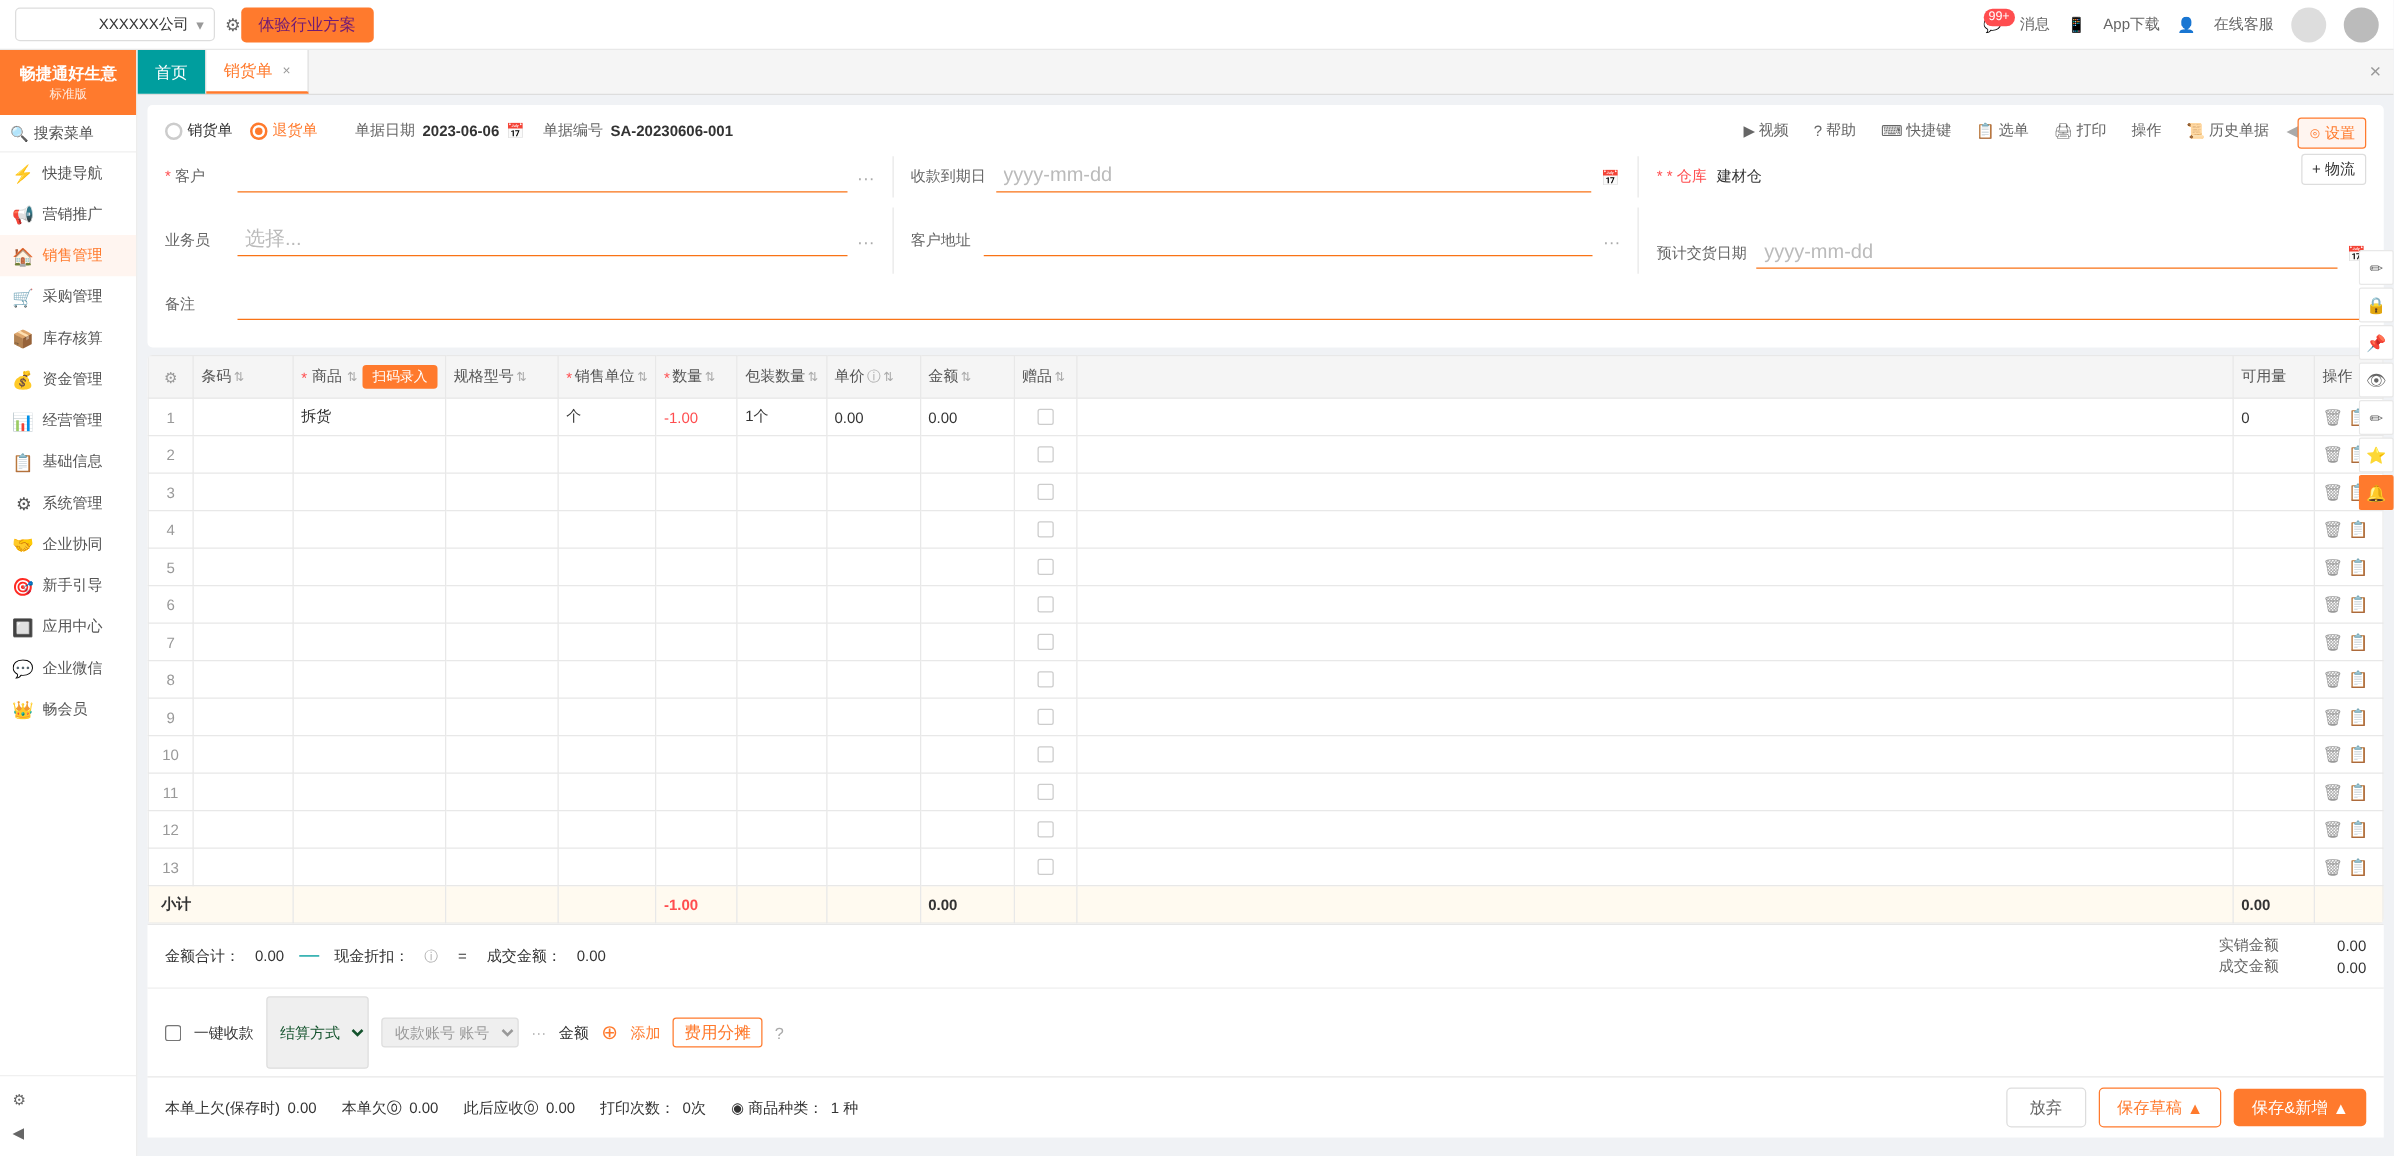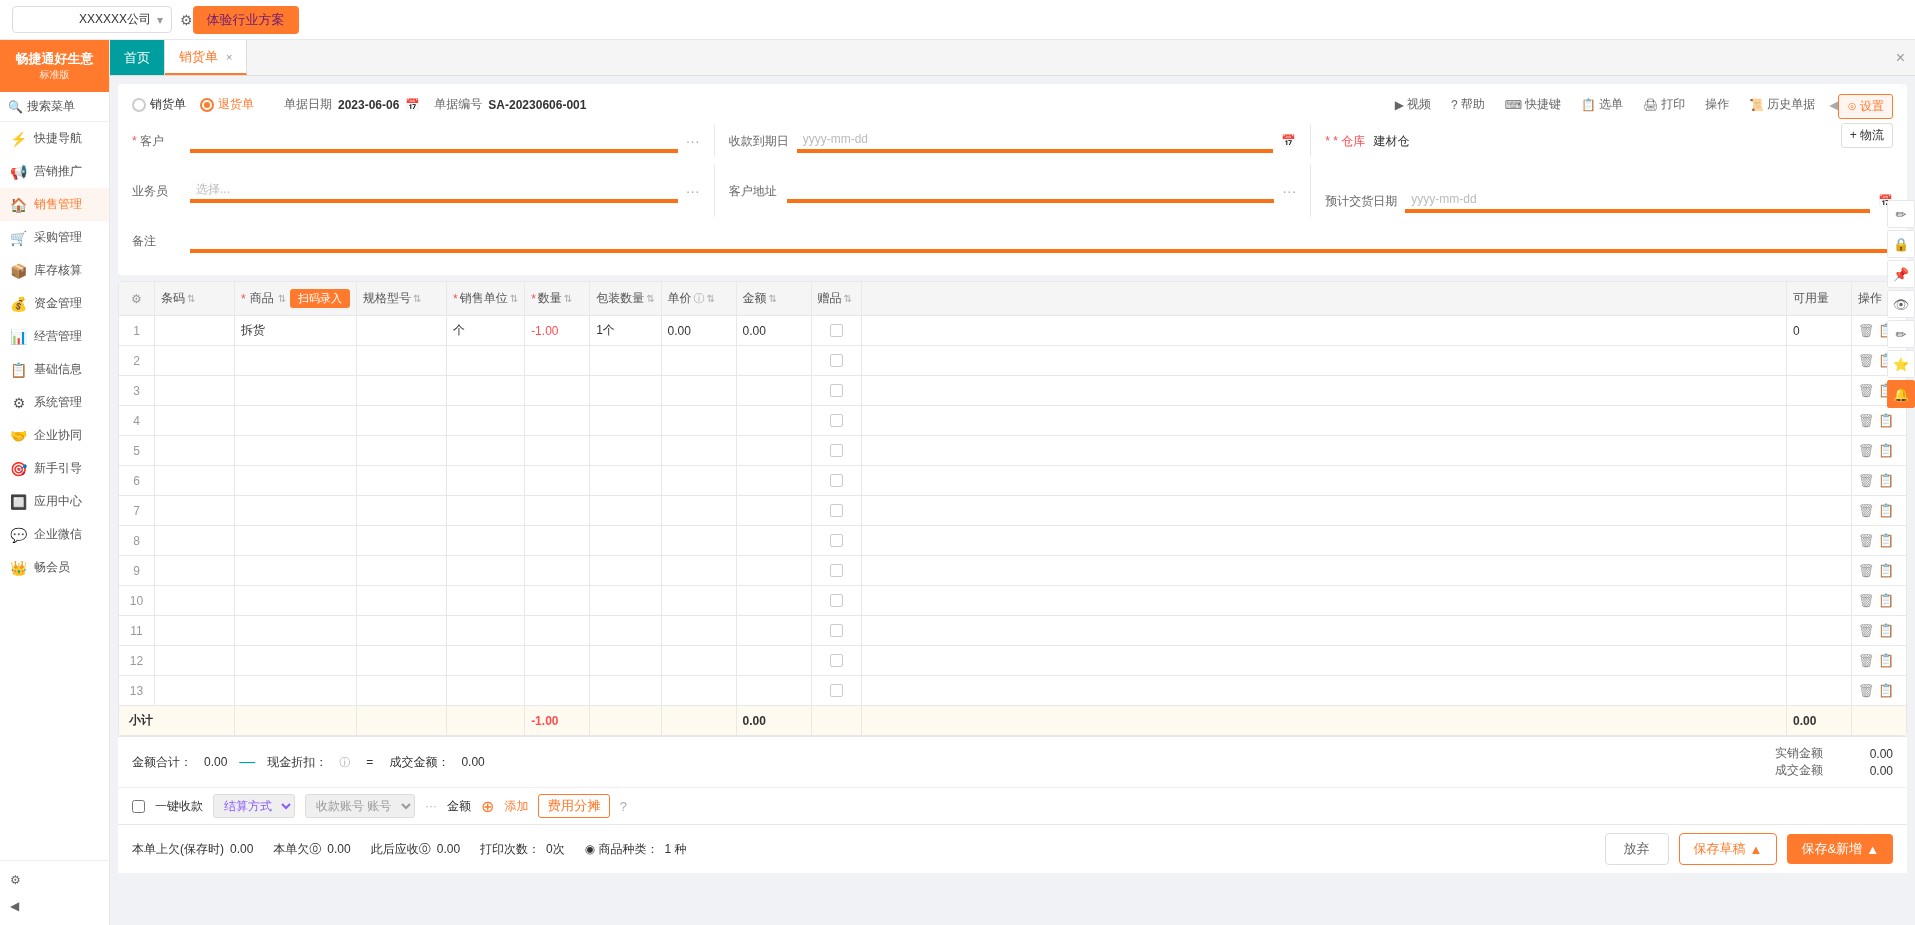--- a/index.html
+++ b/index.html
@@ -53,21 +53,21 @@
     .form-actions-top { margin-left: auto; display: flex; align-items: center; gap: 8px; font-size: 12px; color: #666; }
     .fa-btn { display: flex; align-items: center; gap: 3px; cursor: pointer; padding: 2px 6px; border-radius: 3px; }
     .btn-setting { background: #fff5f0; color: #ff7a2d; border: 1px solid #ff7a2d; border-radius: 3px; padding: 3px 8px; cursor: pointer; font-size: 12px; }
     .btn-logistics { background: #fff; color: #333; border: 1px solid #ddd; border-radius: 3px; padding: 3px 8px; cursor: pointer; font-size: 12px; }
 
     
     .fields-row { display: flex; gap: 0; margin-bottom: 8px; }
     .field-group { display: flex; align-items: center; gap: 8px; flex: 1; padding: 4px 0; }
     .field-label { color: #666; font-size: 12px; white-space: nowrap; min-width: 50px; }
     .field-label.required::before { content: '* '; color: #ff4d4f; }
-    .field-input { flex: 1; border: none; border-bottom: 4px solid #f97316; padding: 3px 6px; font-size: 12px; color: #000000; outline: none; background: transparent; }
+    .field-input { flex: 1; border: none; border-bottom: 1px solid #f97316; padding: 3px 6px; font-size: 16px; color: #000000; outline: none; background: transparent; }
     .field-input::placeholder { color: #bbb; }
     .field-dots { color: #aaa; font-size: 14px; cursor: pointer; }
     .field-icon { color: #aaa; cursor: pointer; }
     .divider-v { width: 1px; background: #e8e8e8; margin: 0 14px; }
 
     
     .table-card { background: #fff; border-radius: 4px; overflow: hidden; }
     table { width: 100%; border-collapse: collapse; font-size: 12px; }
     thead tr { background: #f5f5f5; }
     thead th { padding: 7px 6px; text-align: left; border: 1px solid #e8e8e8; font-weight: normal; color: #555; white-space: nowrap; }
@@ -121,20 +121,33 @@
 <div class="app-container">
 
   <div class="top-bar">
     <div class="company-select">
       <span>XXXXXX公司</span>
       <span style="color:#999">▾</span>
     </div>
     <span style="width:8px"></span>
     <span class="gear-icon">⚙</span>
     <button class="btn-trial">体验行业方案</button>
+    <div class="top-right">
+      <div class="badge-wrap">
+        <span>💬</span>
+        <span class="badge">99+</span>
+      </div>
+      <span>消息</span>
+      <span>📱</span>
+      <span>App下载</span>
+      <span>👤</span>
+      <span>在线客服</span>
+      <div class="avatar"></div>
+      <div class="avatar" style="background:#bbb;"></div>
+    </div>
   </div>
 
   <div class="main-area">
 
     <div class="sidebar">
       <div class="logo-area">
         <div class="logo-title">畅捷通好生意</div>
         <div class="logo-sub">标准版</div>
       </div>
       <div class="sidebar-search">
@@ -762,21 +775,21 @@
             <div class="right-summary-row">
               <span>成交金额</span>
               <span class="right-summary-val">0.00</span>
             </div>
           </div>
         </div>
 
         <div class="payment-row">
           <input type="checkbox" style="cursor: pointer;">
           <span>一键收款</span>
-          <select style="border:1px solid #ddd;padding:3px 6px;border-radius:3px;font-size:12px;color:#8b5cf6;">
+          <select style="border:1px solid #ddd;padding:20px 6px;border-radius:3px;font-size:12px;color:#14532d;">
             <option>结算方式</option>
           </select>
           <select style="border:1px solid #ddd;padding:3px 6px;border-radius:3px;font-size:12px;color:#999;">
             <option>收款账号 账号</option>
           </select>
           <span style="color:#aaa;cursor:pointer;">···</span>
           <span>金额</span>
           <span style="color:#ff7a2d;cursor:pointer;font-size:16px;">⊕</span>
           <span style="color:#ff7a2d;cursor:pointer;">添加</span>
           <button class="btn-split">费用分摊</button>

